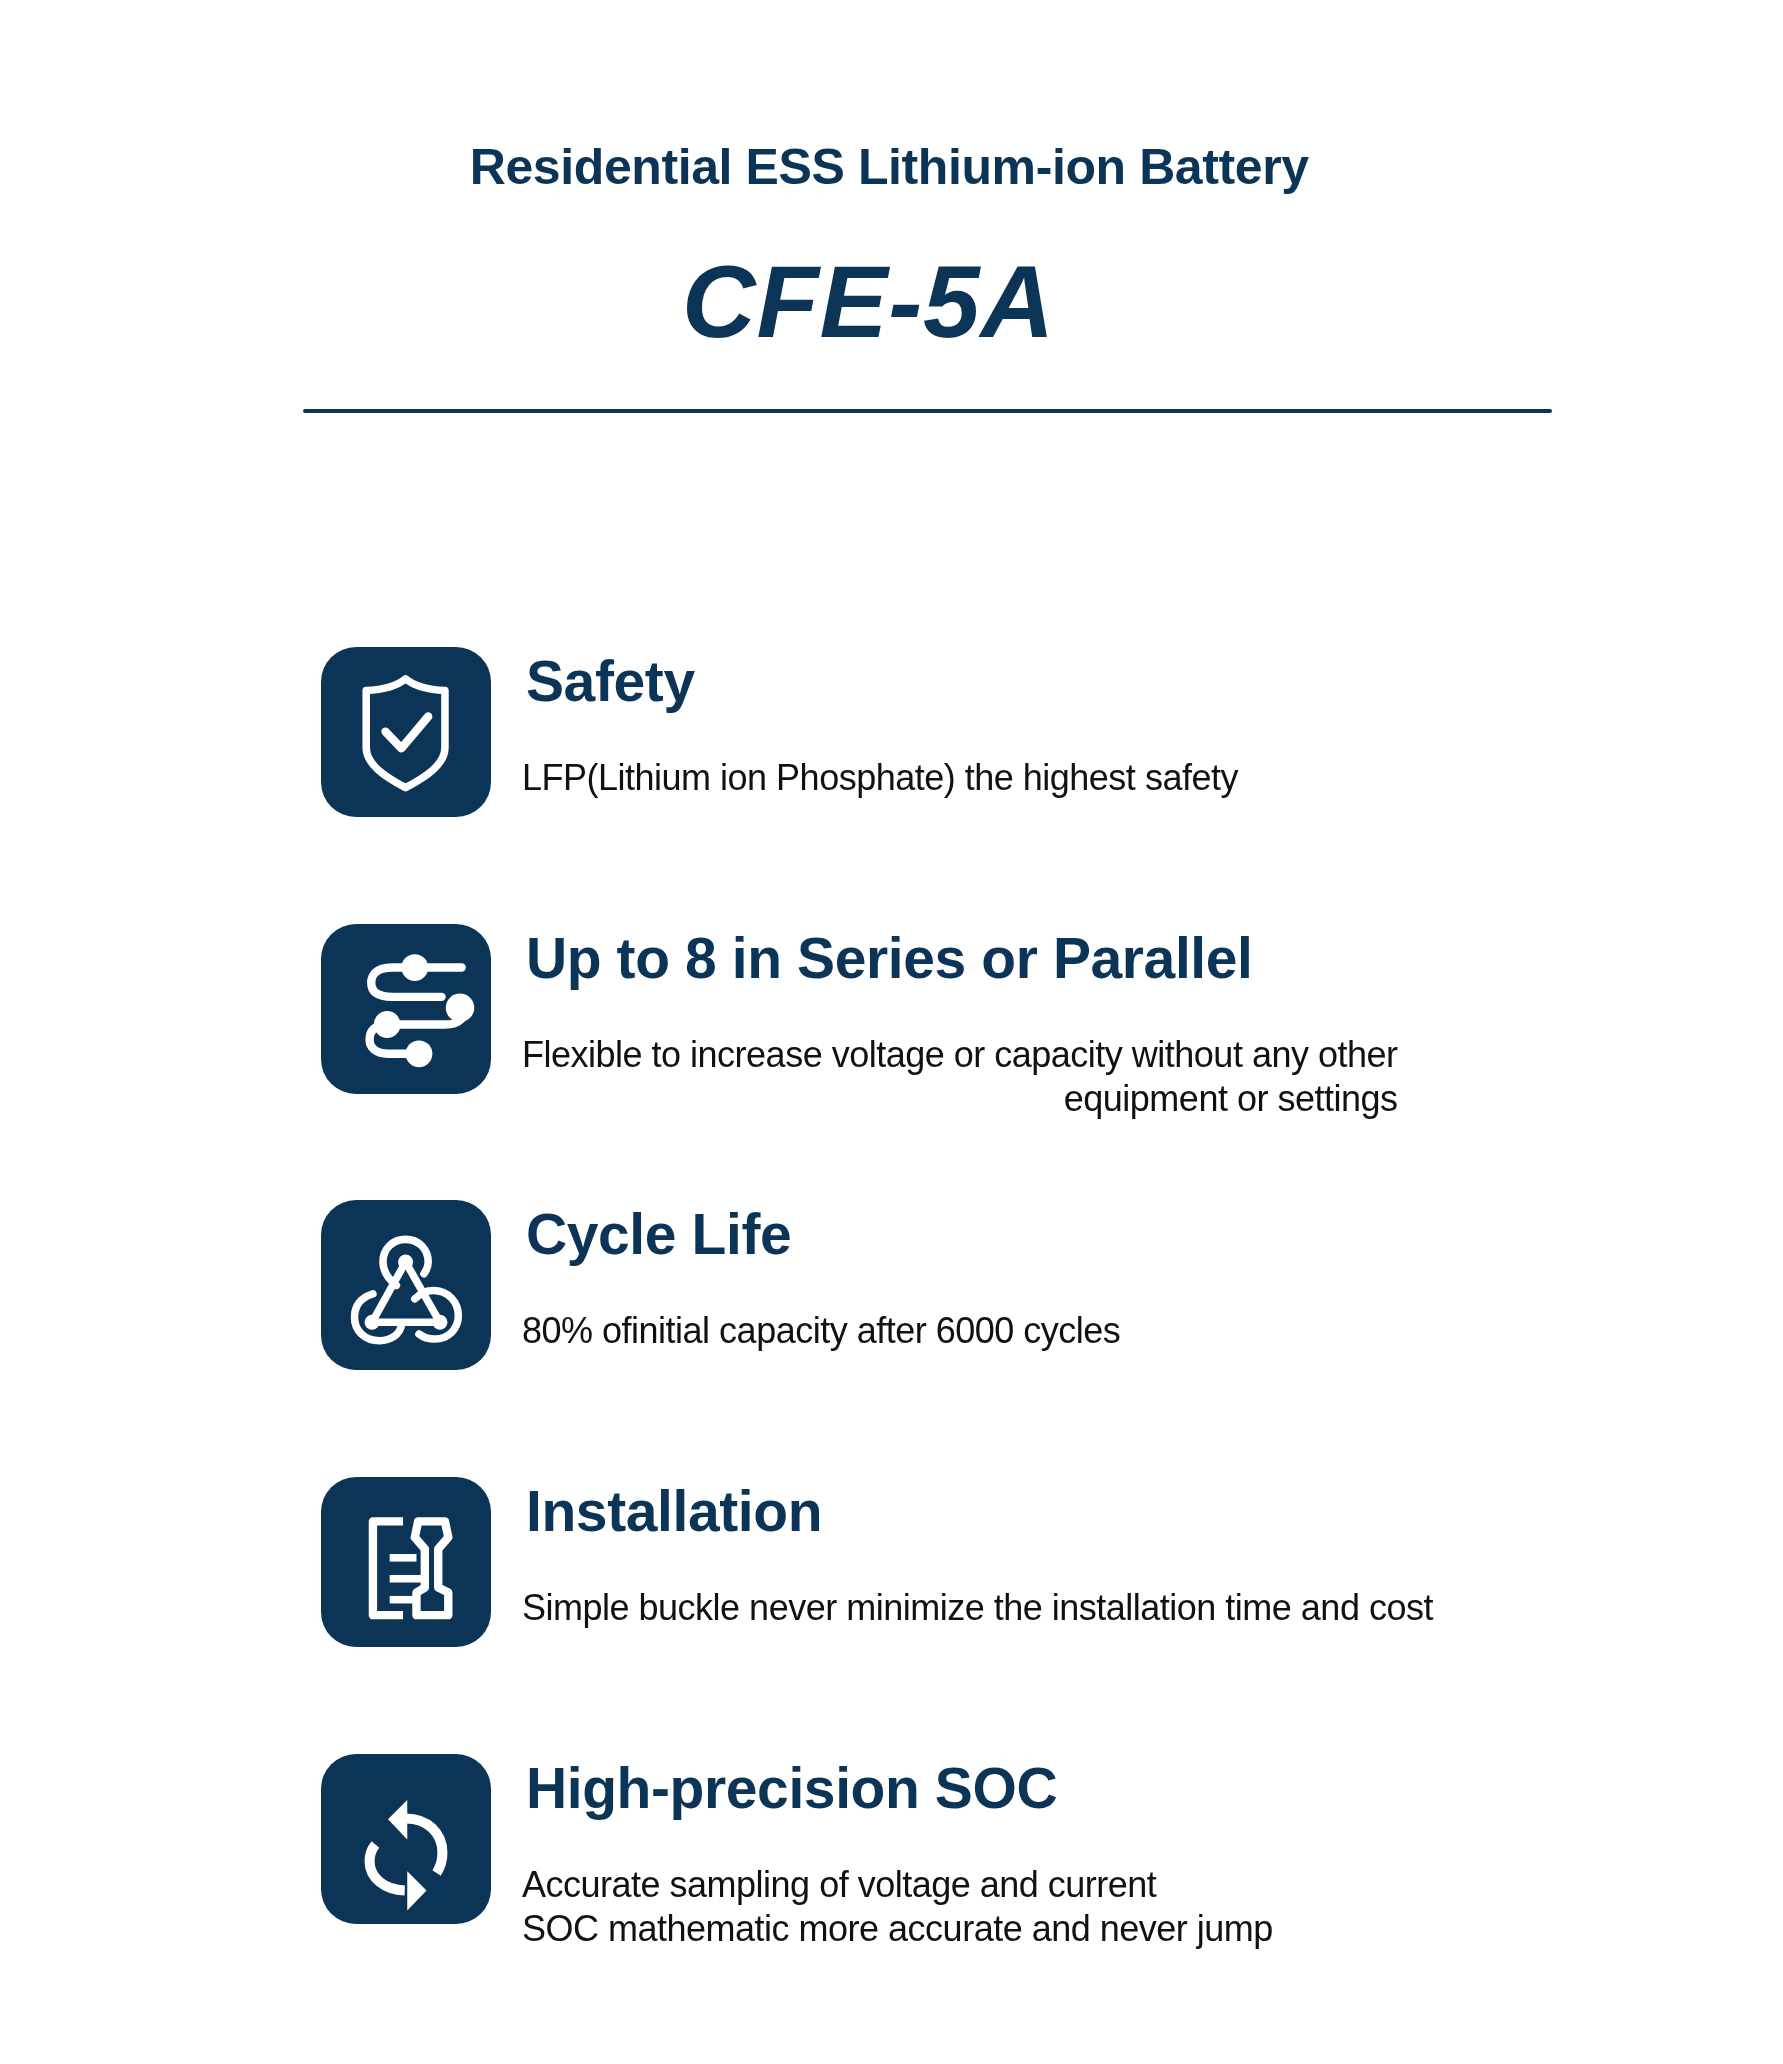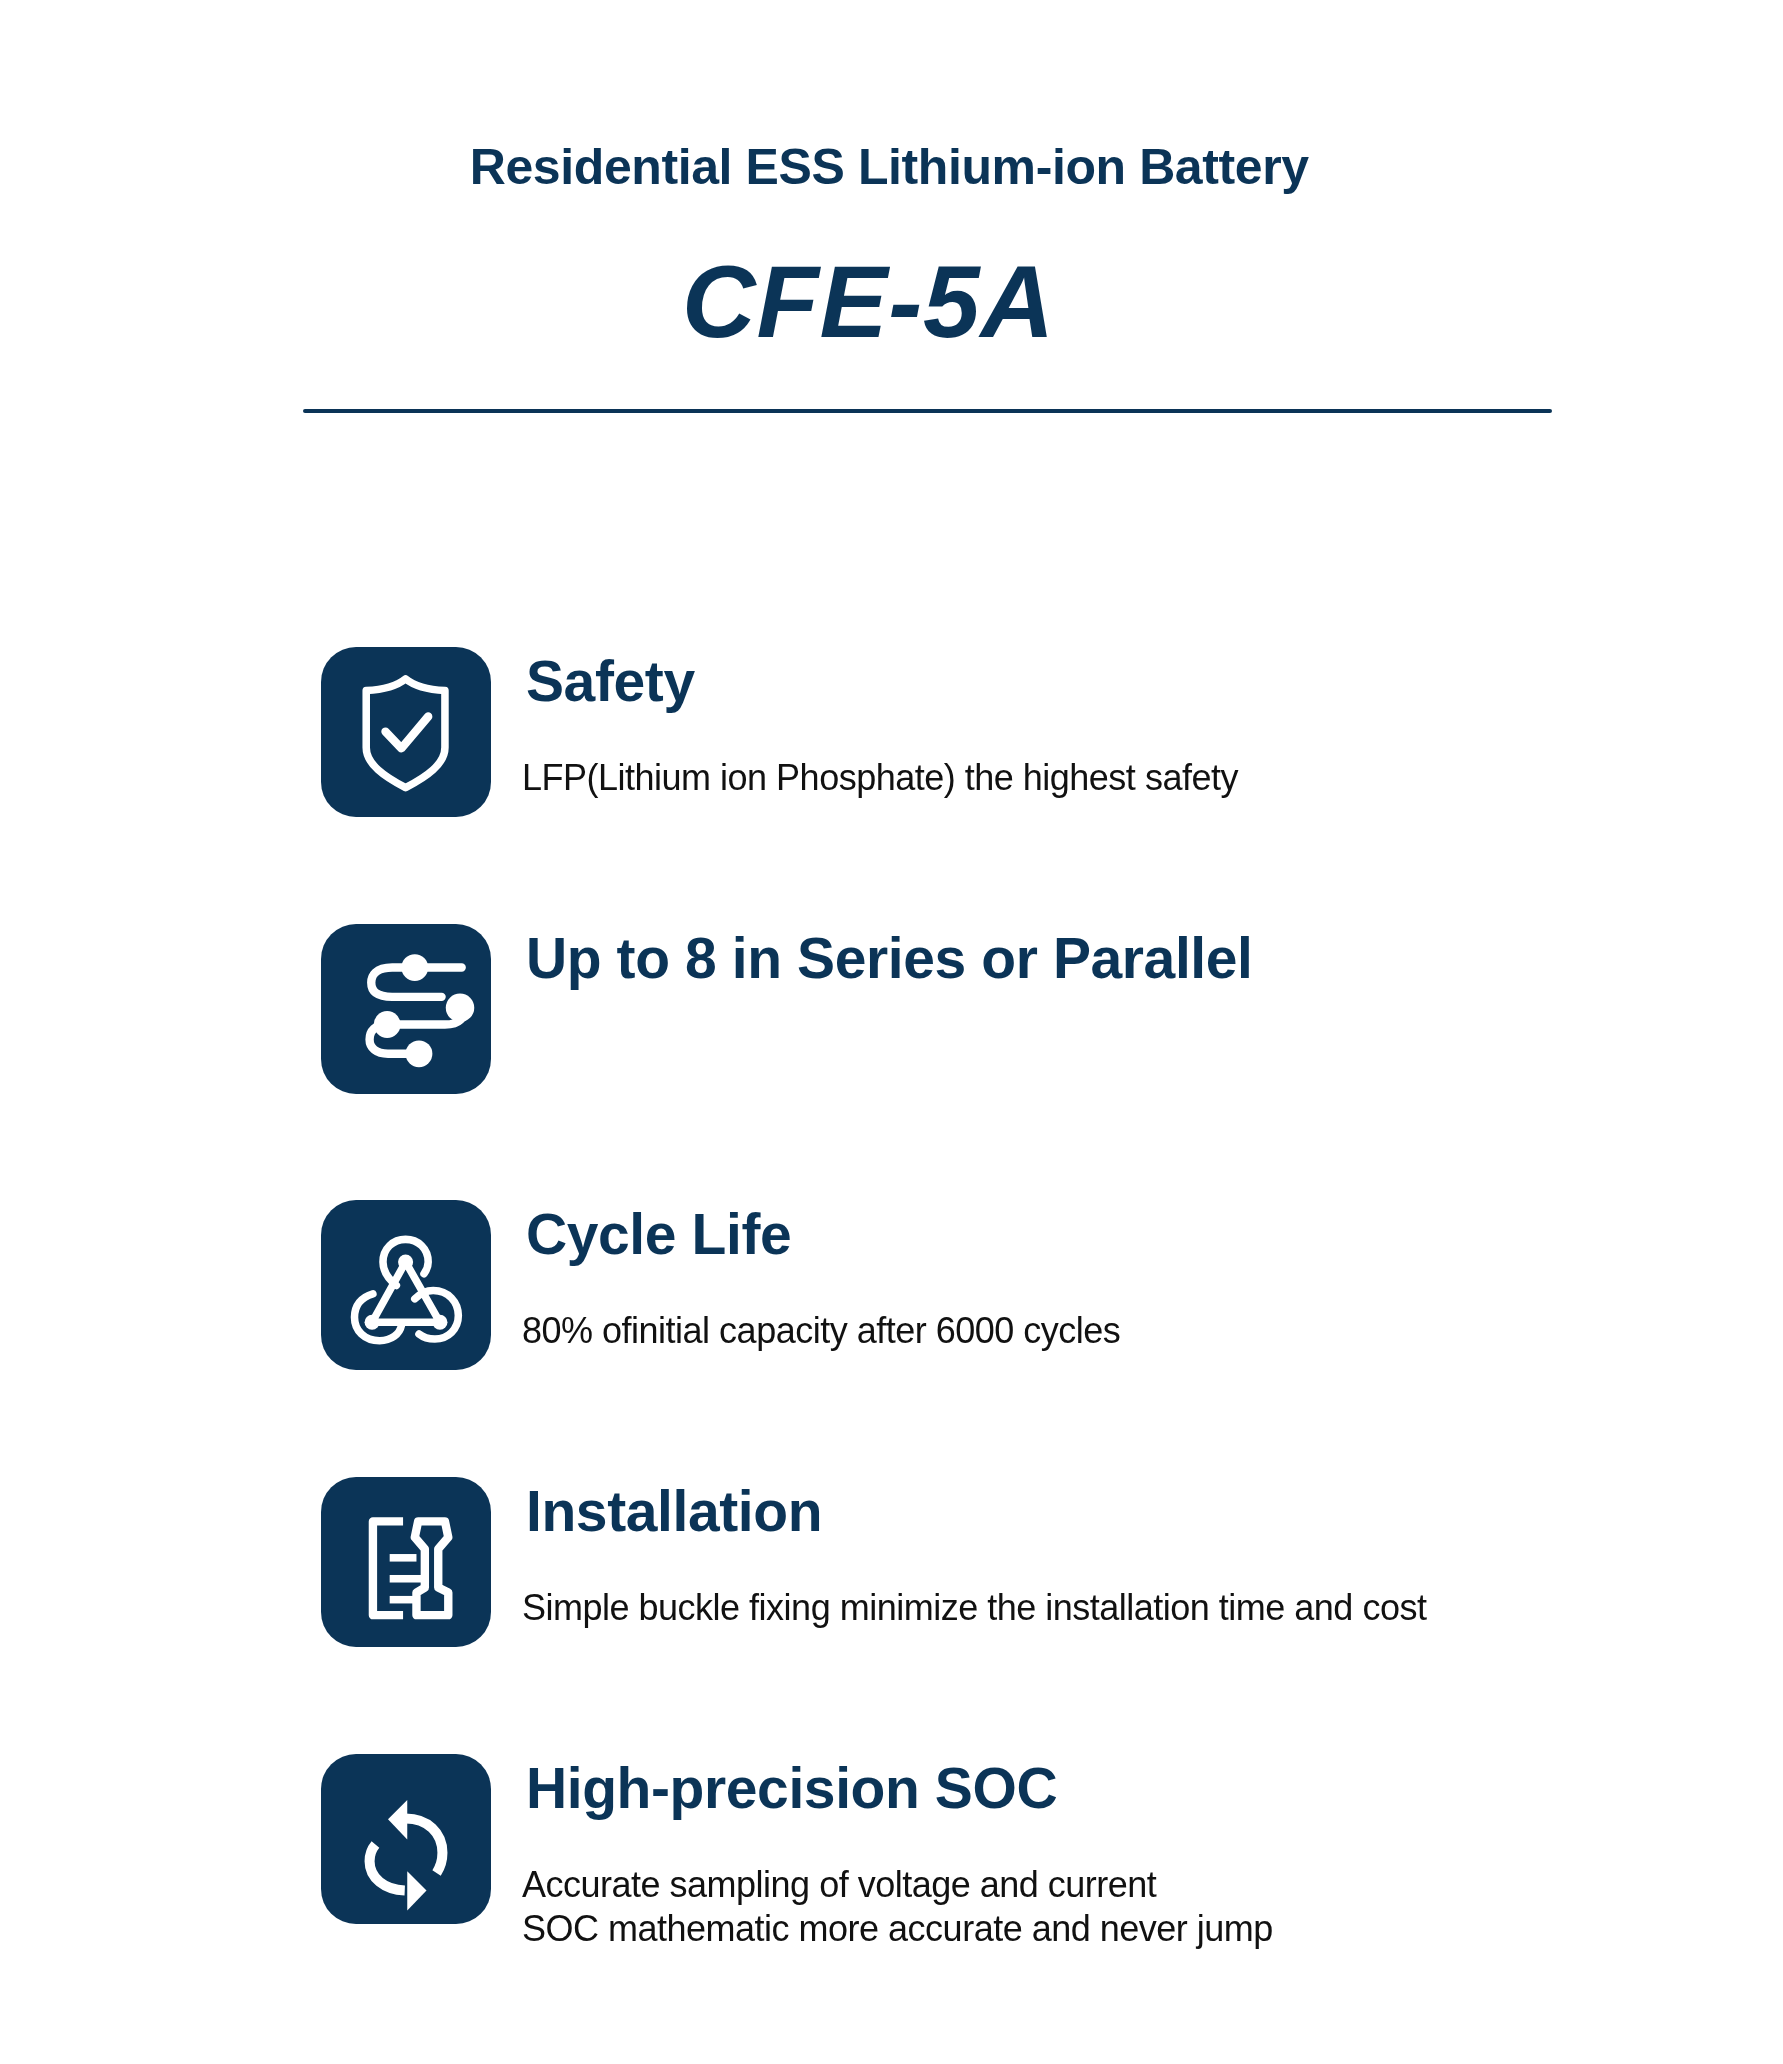--- a/index.html
+++ b/index.html
@@ -130,20 +130,22 @@
         </g>
         <g fill="#ffffff">
           <circle cx="112" cy="52" r="16"></circle>
           <circle cx="166" cy="100" r="17"></circle>
           <circle cx="79" cy="120" r="16"></circle>
           <circle cx="117" cy="155" r="16"></circle>
         </g>
       </svg>
     </div>
     <div class="feature-title">Up to 8 in Series or Parallel</div>
+    <div class="feature-desc">Flexible to increase voltage or capacity without any other
+equipment or settings</div>
   </div>
 
   <div class="feature" style="top:1200px;padding-left:48px;">
     <div class="icon-box">
       <svg viewBox="0 0 203 203" xmlns="http://www.w3.org/2000/svg">
         <g fill="none" stroke="#ffffff" stroke-width="9" stroke-linecap="round">
           <path d="M90 102 C80 94 74 84 74 74 C74 58 86 47 101 47 C116 47 128 58 128 74 C128 80 126 84 123 88"></path>
           <path d="M101 74 L142 146"></path>
           <path d="M101 74 L61 146"></path>
           <path d="M61 146 L142 146"></path>
@@ -169,21 +171,21 @@
           <path d="M116 53 L148 53 L152 72 L140 86 L140 132 L152 138 L152 165 L114 165 L114 138 L124 132 L124 86 L112 72 Z"></path>
         </g>
         <g fill="#ffffff">
           <rect x="82" y="92" width="32" height="9"></rect>
           <rect x="82" y="117" width="38" height="9"></rect>
           <rect x="82" y="142" width="28" height="9"></rect>
         </g>
       </svg>
     </div>
     <div class="feature-title">Installation</div>
-    <div class="feature-desc">Simple buckle fixing minimize the installation time and cost</div>
+    <div class="feature-desc">Simple buckle never minimize the installation time and cost</div>
   </div>
 
   <div class="feature" style="top:1754px;">
     <div class="icon-box">
       <svg viewBox="0 0 203 203" xmlns="http://www.w3.org/2000/svg">
         <g fill="none" stroke="#ffffff" stroke-width="12">
           <path d="M101 77 C127 77 145 94 145 118 C145 128 142 136 138 142"></path>
           <path d="M65 108 C60 114 58 121 58 128 C58 148 76 162 100 163"></path>
         </g>
         <g fill="#ffffff">

